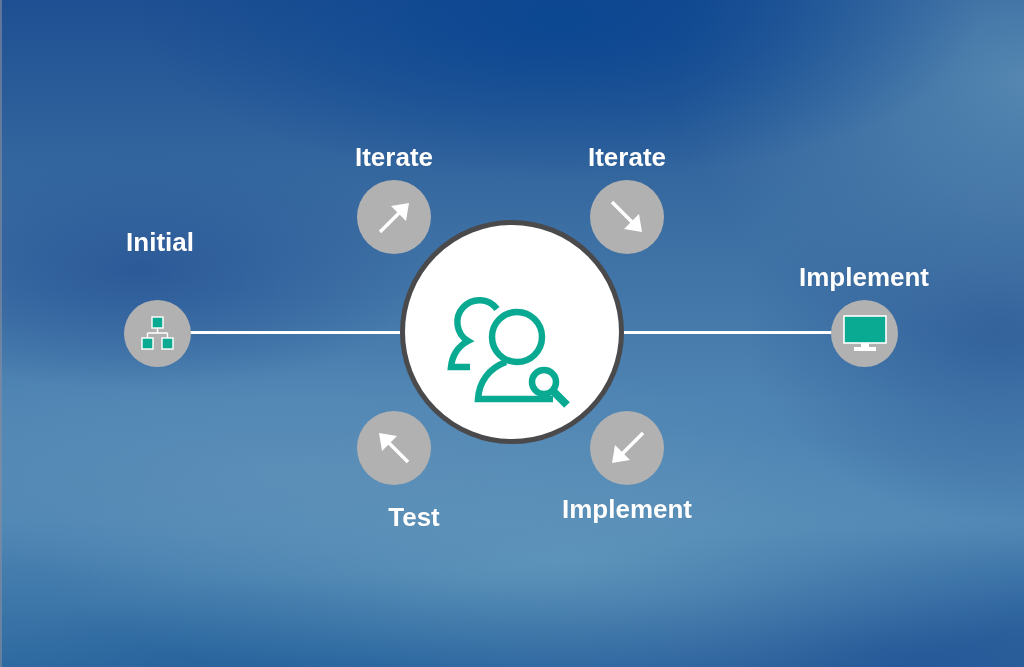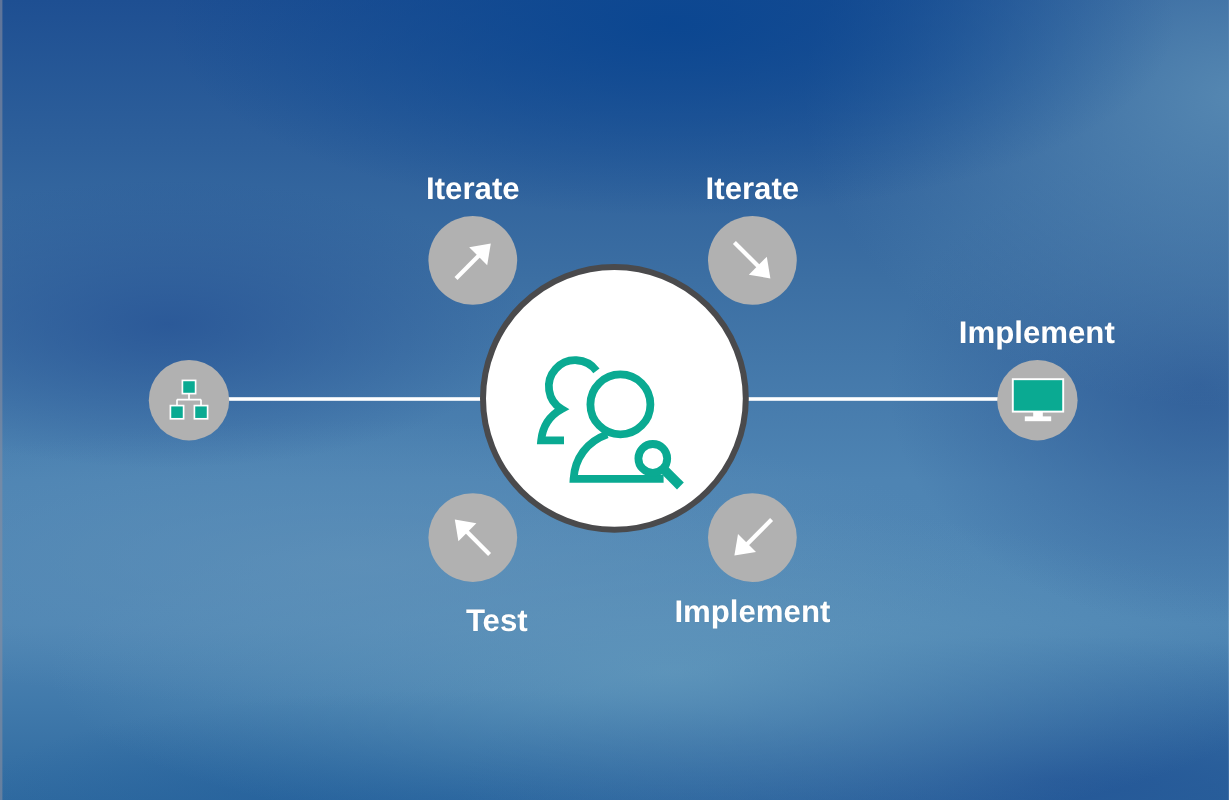--- a/index.html
+++ b/index.html
@@ -55,20 +55,21 @@
 
       <path d="M 101 137 C 84 143 74 157 73 174 L 148 174"></path>
 
       <circle cx="139" cy="157" r="12"></circle>
       <path d="M 148 166 L 162 180" stroke-width="8"></path>
     </g>
   </svg>
 </div>
 
 <div class="label" style="left:160px; top:225px;">
+  <div>Initial</div>
 </div>
 <div class="node side" style="left:124px; top:300px;">
   <svg width="40" height="40" viewBox="0 0 40 40">
     <g stroke="#ffffff" stroke-width="1.4">
       <rect x="14" y="3" width="11" height="11" fill="#0aaa92"></rect>
       <path d="M19.5 14 V19 M9.5 19 H29.5 M9.5 19 V24 M29.5 19 V24" fill="none"></path>
       <rect x="4" y="24" width="11" height="11" fill="#0aaa92"></rect>
       <rect x="24" y="24" width="11" height="11" fill="#0aaa92"></rect>
     </g>
   </svg>

